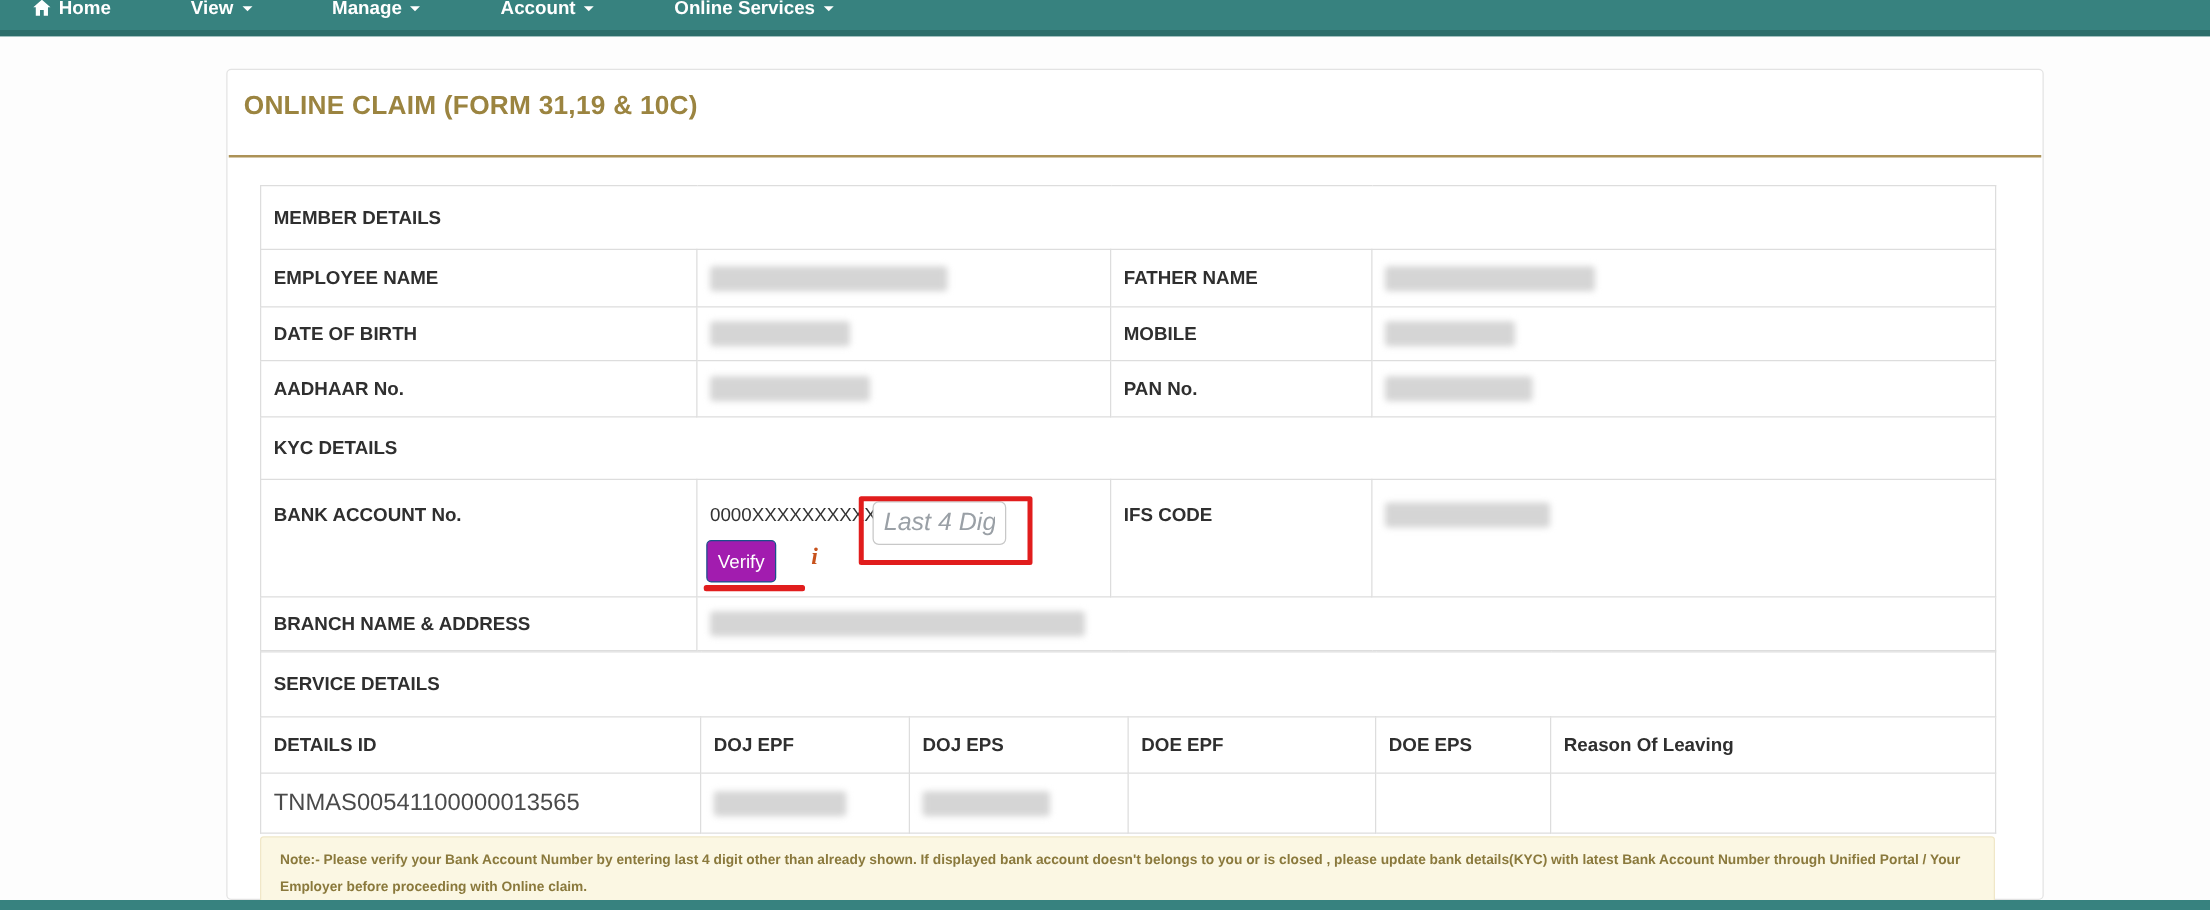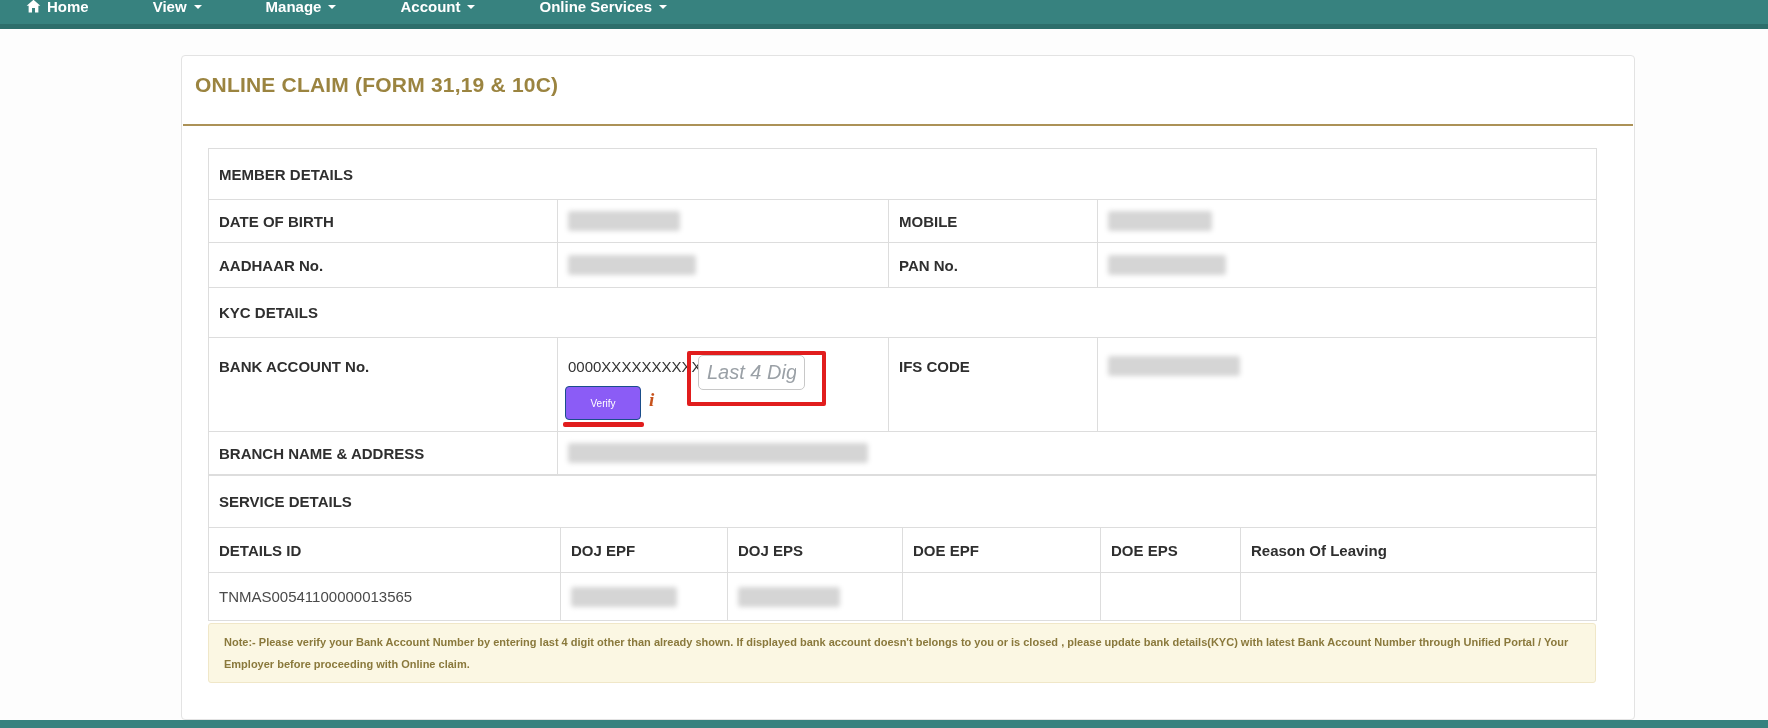--- a/index.html
+++ b/index.html
@@ -62,37 +62,37 @@
     padding:0 8px;font-size:20px;background:#fff;z-index:2;
     font-family:"Liberation Sans", sans-serif;color:#4c1d95;
   }
   .last4-input::placeholder{font-style:italic;color:#9aa0a6;}
   .red-box{
     position:absolute;left:129px;top:13px;width:139px;height:55px;
     border:4px solid #e11d1d;border-radius:2px;box-sizing:border-box;
     z-index:3;pointer-events:none;
   }
   .verify-btn{
-    position:absolute;left:7px;top:48px;width:76px;height:34px;
-    background:#8b5cf6;color:#ffffff;font-size:10px;font-weight:400;
+    position:absolute;left:7px;top:48px;width:56px;height:34px;
+    background:#a21caf;color:#ffffff;font-size:15px;font-weight:400;
     border:1px solid #1a4e8a;border-radius:4px;cursor:pointer;
     font-family:"Liberation Sans", sans-serif;
   }
   .verify-underline{
     position:absolute;left:5px;top:84px;width:81px;height:5px;
     background:#e11d1d;border-radius:2px;pointer-events:none;
   }
   .info-i{
     position:absolute;left:91px;top:51px;
     font-family:"Liberation Serif", serif;font-style:italic;font-weight:700;
     font-size:19px;color:#c7521c;
   }
   
   th.svc-h{font-weight:700;color:#333;background:#fff;}
-  .member-id{font-weight:400;color:#4a4a4a;font-size:15px;}
+  .member-id{font-weight:400;color:#4a4a4a;font-size:19px;}
   
   .note{
     width:1388px;box-sizing:border-box;margin-top:2px;
     background:#fbf7e3;border:1px solid #f0e7c8;border-radius:3px;
     padding:7px 15px;
     font-size:11px;font-weight:700;color:#8a793c;line-height:22px;
   }
   
   .footer-strip{
     position:absolute;left:0;top:720px;width:100%;height:8px;background:#37827f;z-index:6;
@@ -137,20 +137,30 @@
     <table class="grid">
       <colgroup>
         <col style="width:349px">
           <col style="width:331px">
           <col style="width:209px">
           <col style="width:499px">
       </colgroup>
       <tbody>
           <tr style="height:51px">
         <td class="section" colspan="4">MEMBER DETAILS</td>
+      </tr>
+      <tr style="height:46px">
+        <td class="lbl">EMPLOYEE NAME</td>
+        <td>
+              <div class="blur" style="width:190px"></div>
+            </td>
+        <td class="lbl2">FATHER NAME</td>
+        <td class="val2">
+              <div class="blur" style="width:168px"></div>
+            </td>
       </tr>
       <tr style="height:43px">
         <td class="lbl">DATE OF BIRTH</td>
         <td>
               <div class="blur" style="width:112px"></div>
             </td>
         <td class="lbl2">MOBILE</td>
         <td class="val2">
               <div class="blur" style="width:104px"></div>
             </td>

